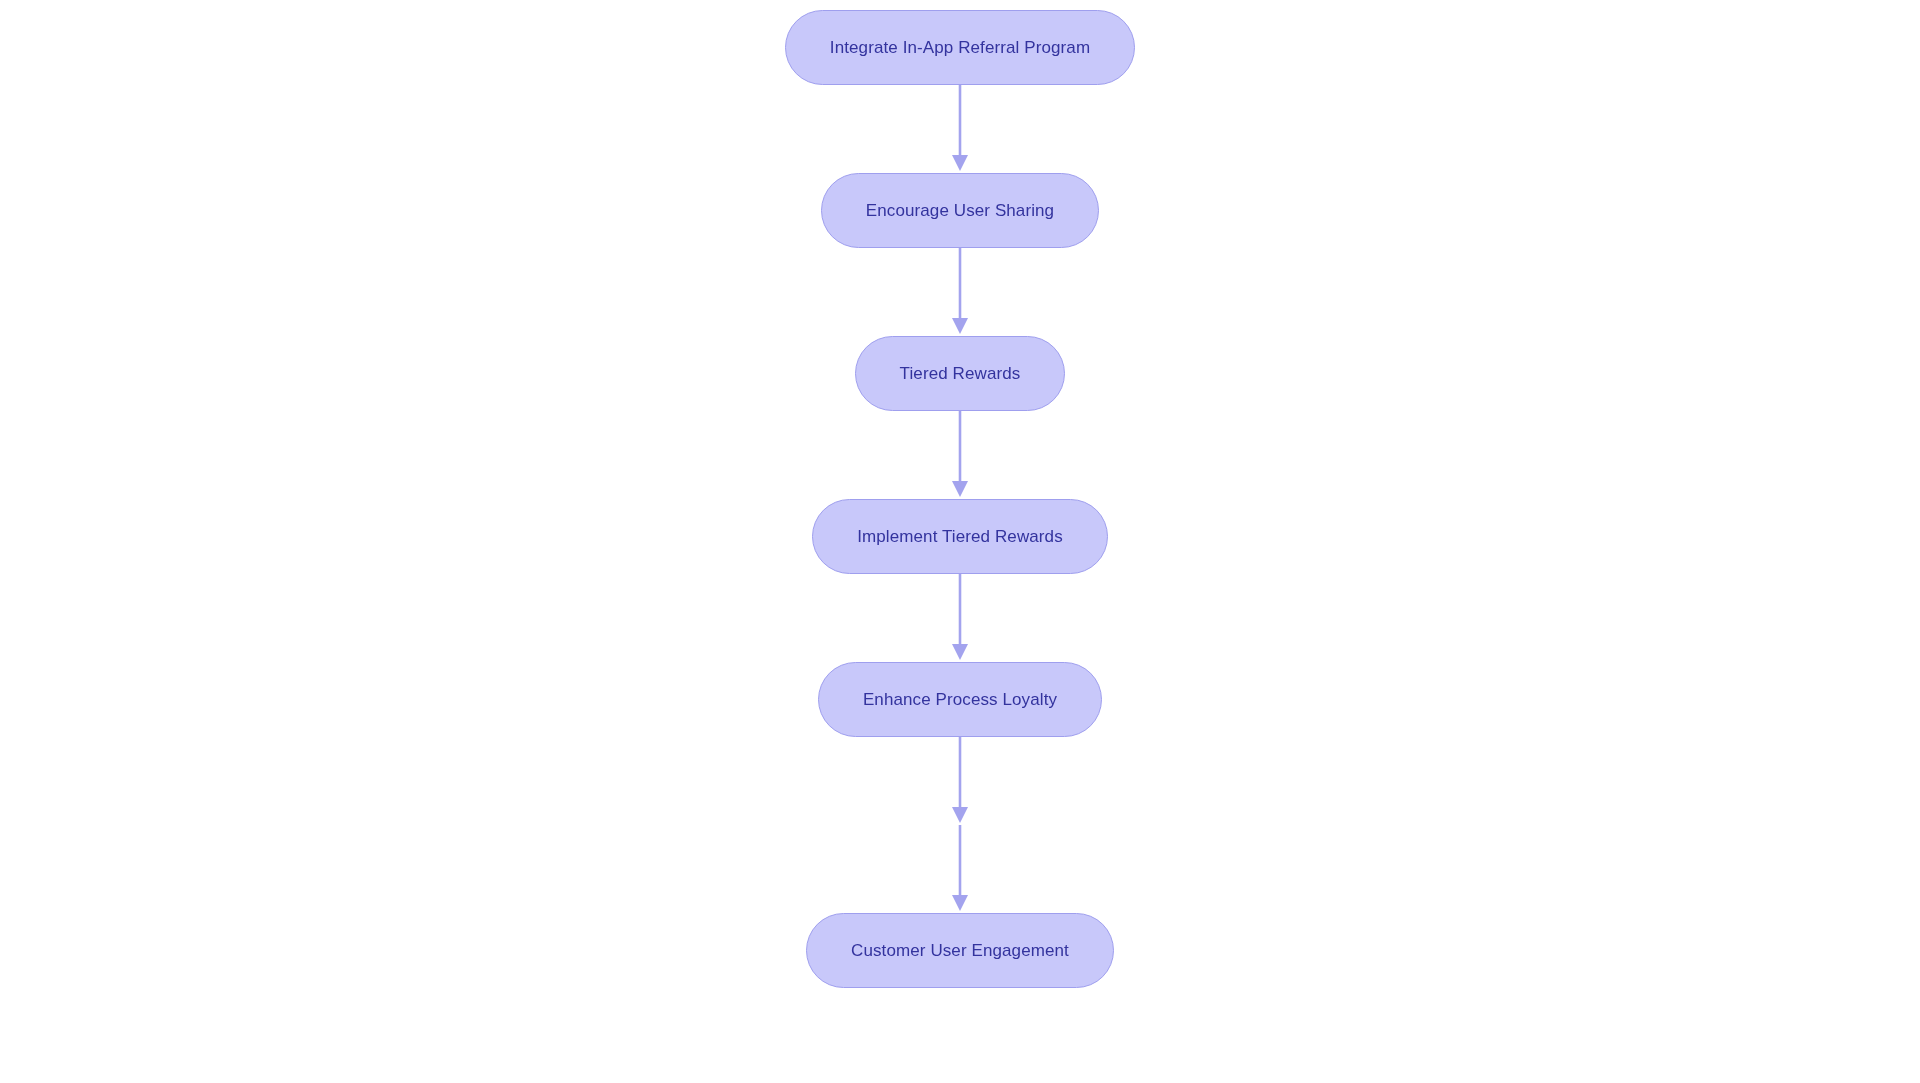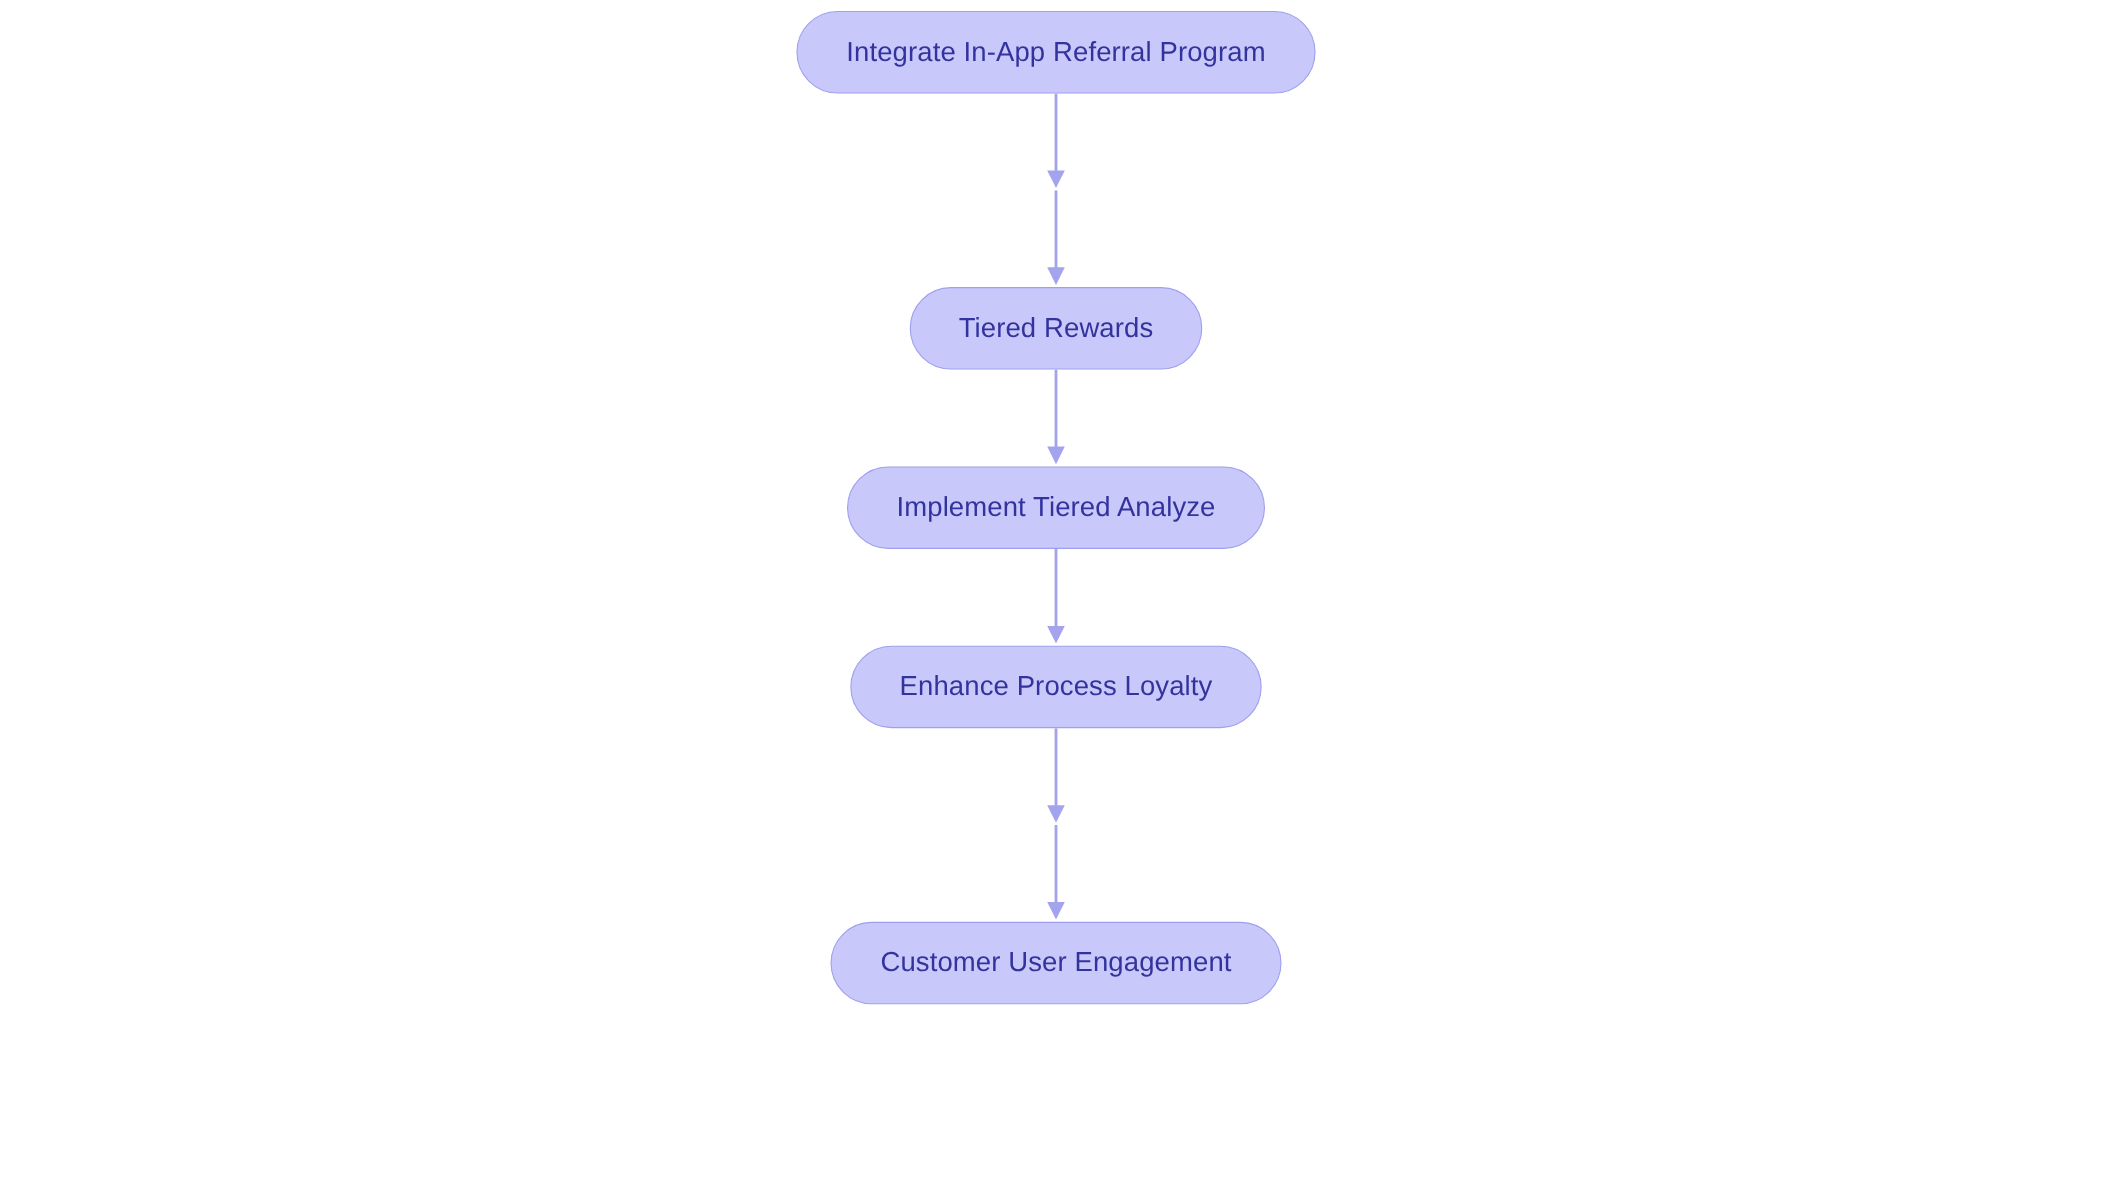--- a/index.html
+++ b/index.html
@@ -44,21 +44,21 @@
     background: #c8c8fa;
     border: 1.6px solid #9f9fee;
     display: flex;
     align-items: center;
     justify-content: center;
     padding: 0 44px;
     flex: none;
   }
 
   .flow-node-label {
-    font-size: 25px;
+    font-size: 17px;
     line-height: 1;
     color: #33339e;
     white-space: nowrap;
     letter-spacing: 0.1px;
     font-weight: 400;
   }
 
   .flow-connector {
     width: 40px;
     height: 88px;
@@ -83,37 +83,40 @@
 
     <div class="flow-node">
       <span class="flow-node-label">Integrate In-App Referral Program</span>
     </div>
 
     <svg class="flow-connector" viewBox="0 0 40 88">
       <line class="conn-line" x1="20" y1="0" x2="20" y2="72"></line>
       <polygon class="conn-head" points="12,70 28,70 20,86"></polygon>
     </svg>
 
+    <div class="flow-node">
+      <span class="flow-node-label">Encourage User Sharing</span>
+    </div>
 
     <svg class="flow-connector" viewBox="0 0 40 88">
       <line class="conn-line" x1="20" y1="0" x2="20" y2="72"></line>
       <polygon class="conn-head" points="12,70 28,70 20,86"></polygon>
     </svg>
 
     <div class="flow-node">
       <span class="flow-node-label">Tiered Rewards</span>
     </div>
 
     <svg class="flow-connector" viewBox="0 0 40 88">
       <line class="conn-line" x1="20" y1="0" x2="20" y2="72"></line>
       <polygon class="conn-head" points="12,70 28,70 20,86"></polygon>
     </svg>
 
     <div class="flow-node">
-      <span class="flow-node-label">Implement Tiered Analyze</span>
+      <span class="flow-node-label">Implement Tiered Rewards</span>
     </div>
 
     <svg class="flow-connector" viewBox="0 0 40 88">
       <line class="conn-line" x1="20" y1="0" x2="20" y2="72"></line>
       <polygon class="conn-head" points="12,70 28,70 20,86"></polygon>
     </svg>
 
     <div class="flow-node">
       <span class="flow-node-label">Enhance Process Loyalty</span>
     </div>

